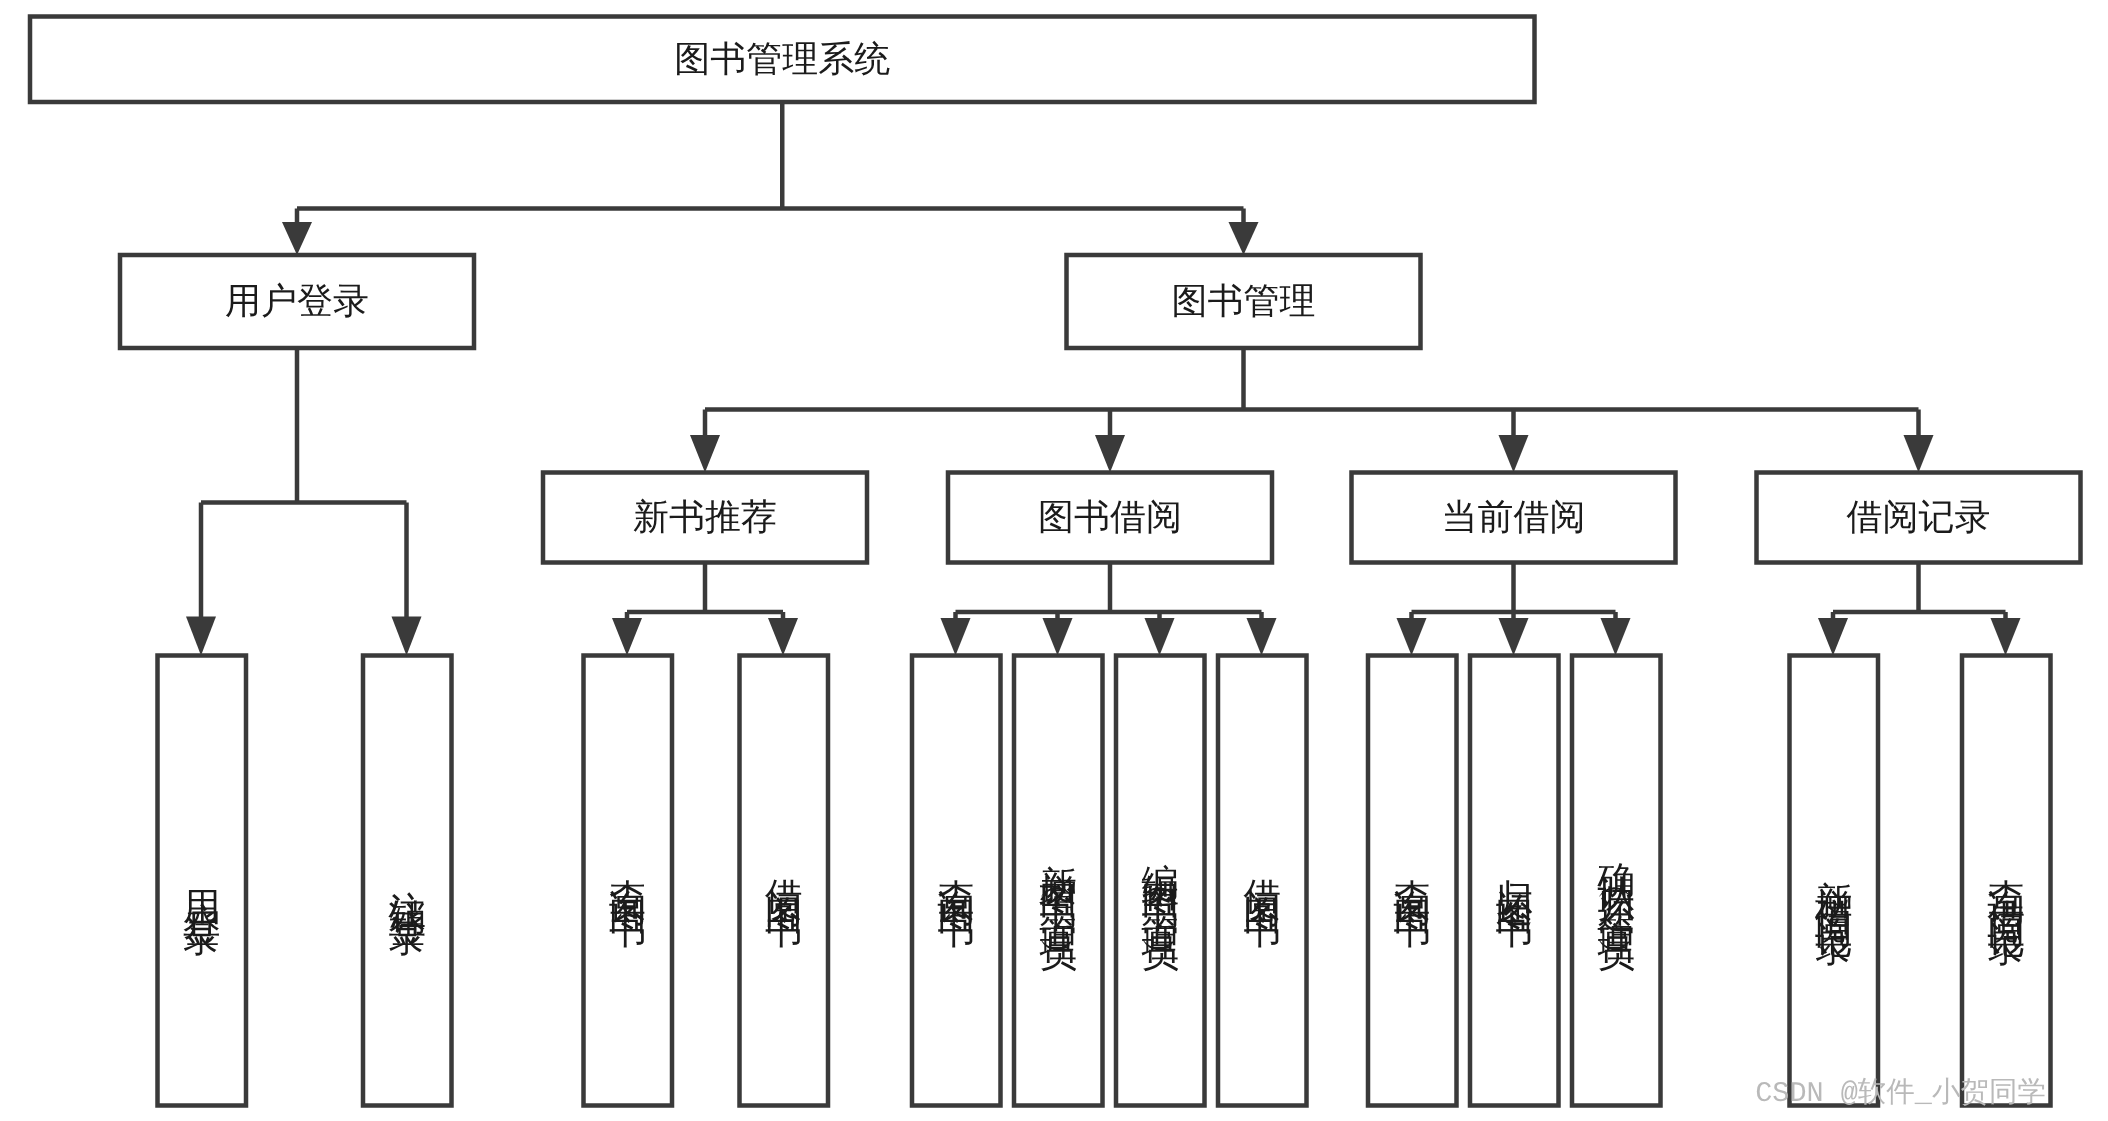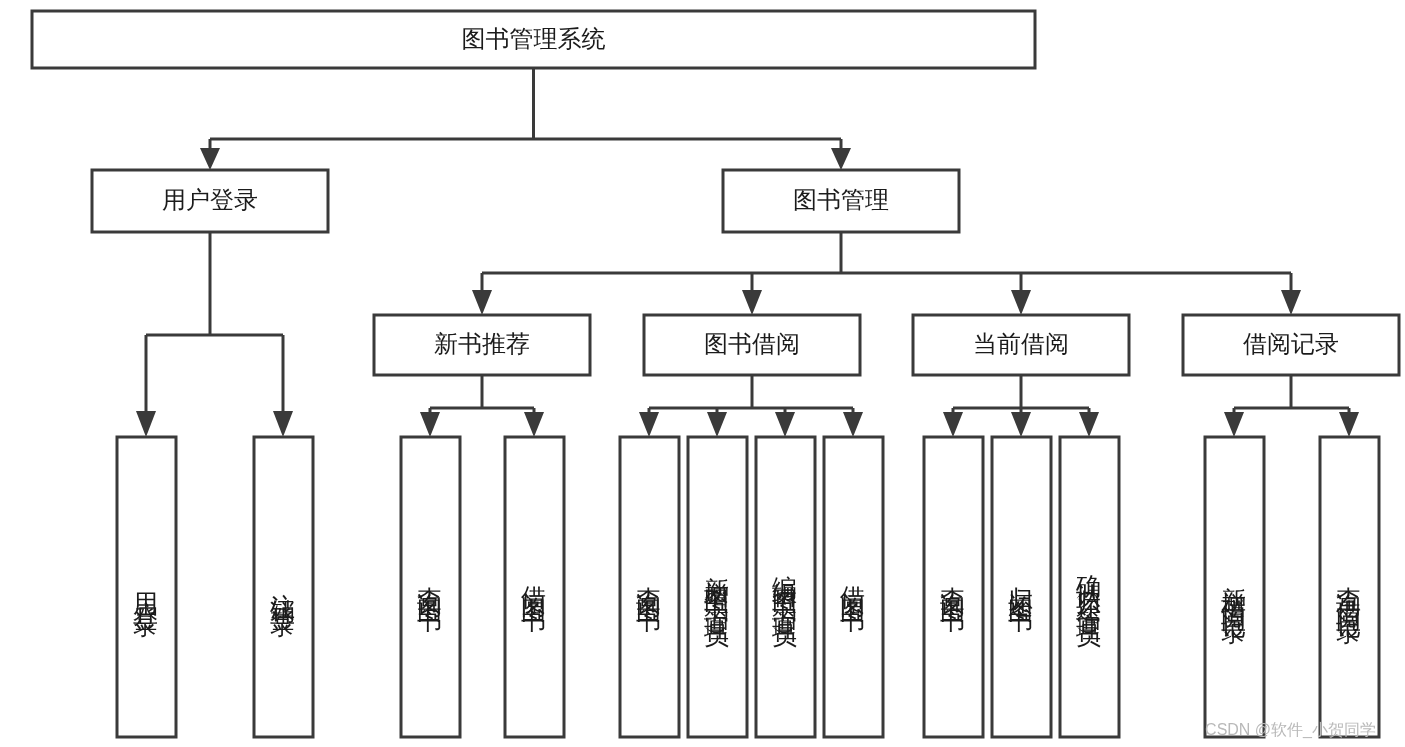--- a/index.html
+++ b/index.html
@@ -12,21 +12,20 @@
     width: 1405px;
     height: 747px;
     overflow: hidden;
     font-family: "Liberation Sans", "DejaVu Sans", sans-serif;
   }
   #diagram-root {
     position: relative;
     width: 1372px;
     height: 747px;
     background: #ffffff;
-    margin-left: 12px;
   }
   svg#flowchart {
     display: block;
     width: 1405px;
     height: 747px;
   }
   .node-box {
     fill: #ffffff;
     stroke: #3a3a3a;
     stroke-width: 3;
@@ -55,22 +54,22 @@
     writing-mode: vertical-rl;
     text-orientation: upright;
     letter-spacing: 7px;
     dominant-baseline: central;
     text-anchor: middle;
   }
   .watermark-text {
     position: absolute;
     right: 8px;
     bottom: 6px;
-    font-family: Liberation Sans, sans-serif;
-    font-size: 16px;
+    font-family: Liberation Mono, monospace;
+    font-size: 19px;
     color: #b9b9b9;
     white-space: nowrap;
     pointer-events: none;
     user-select: none;
   }
 </style>
 </head>
 <body>
 
 <div id="diagram-root">

